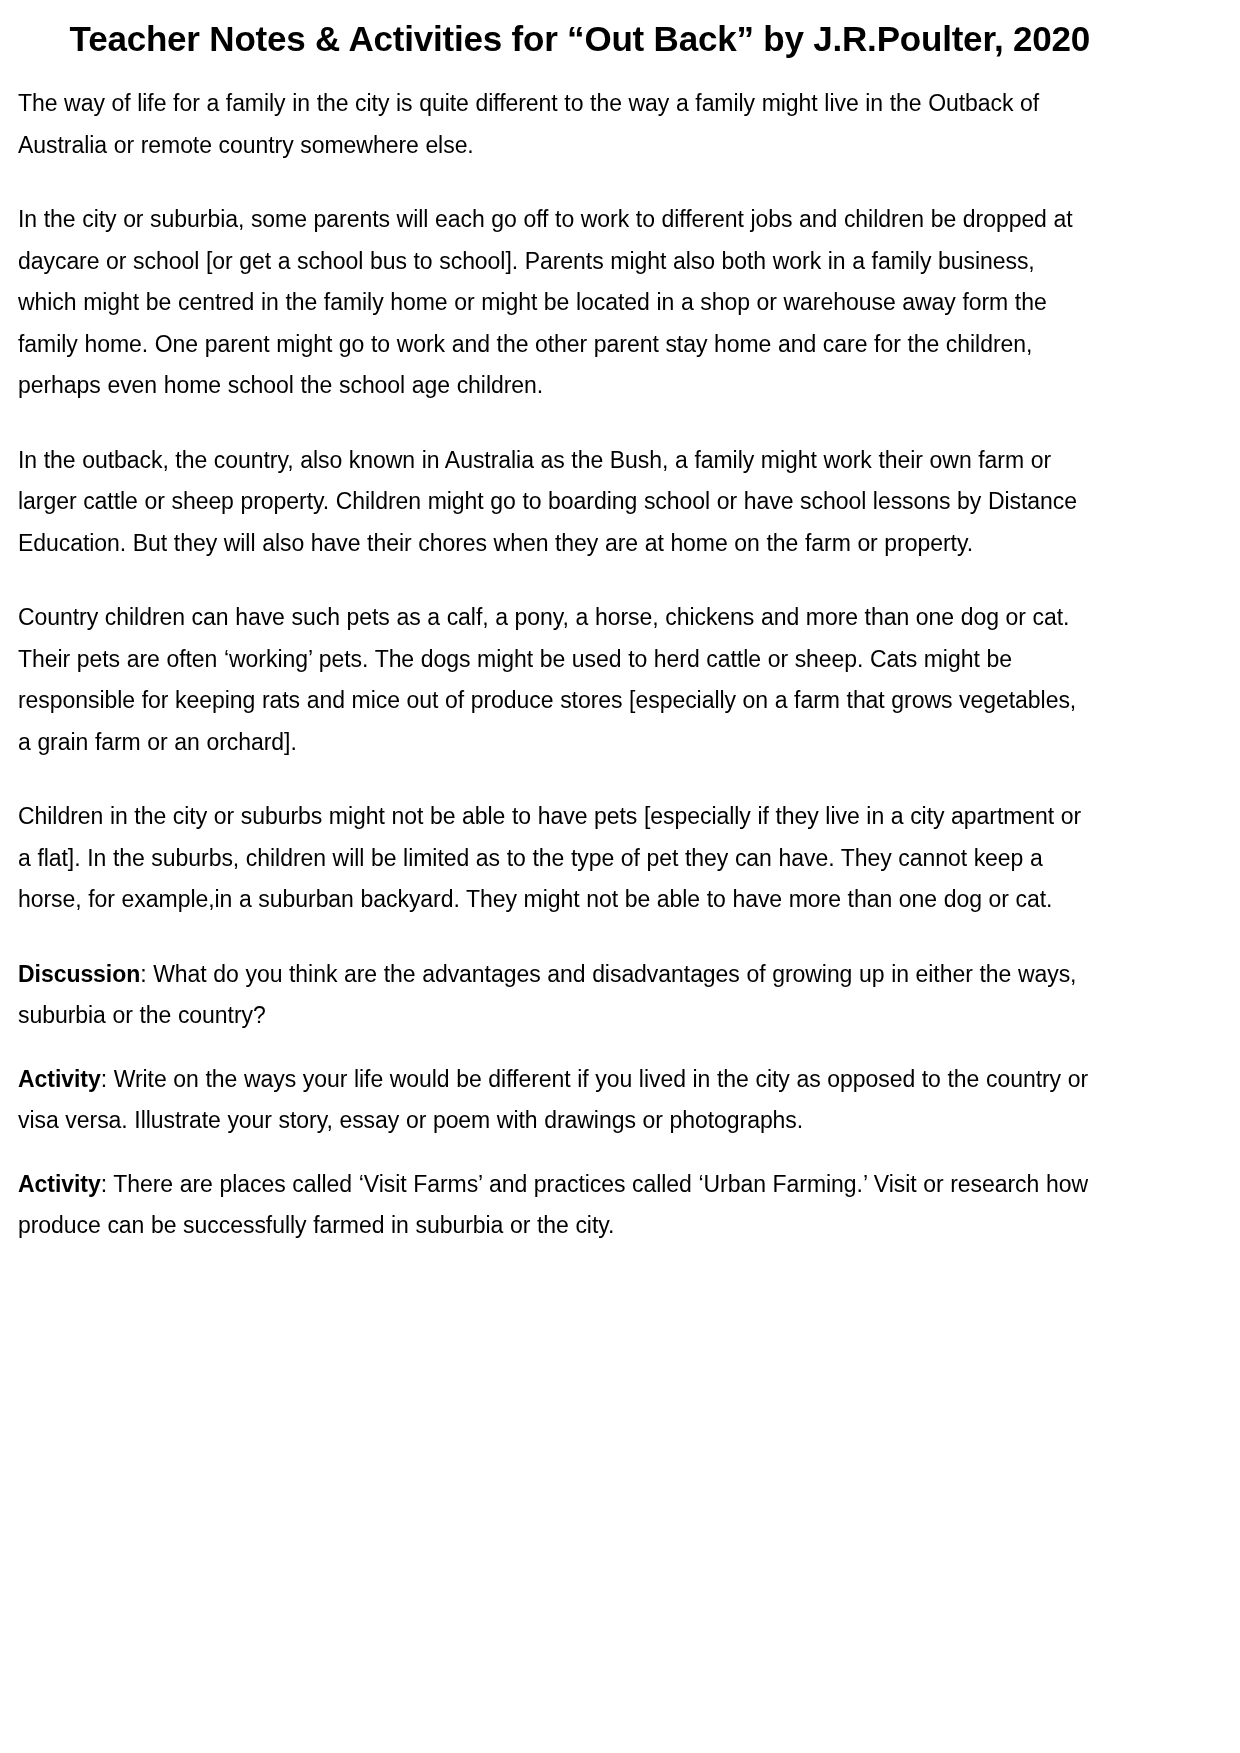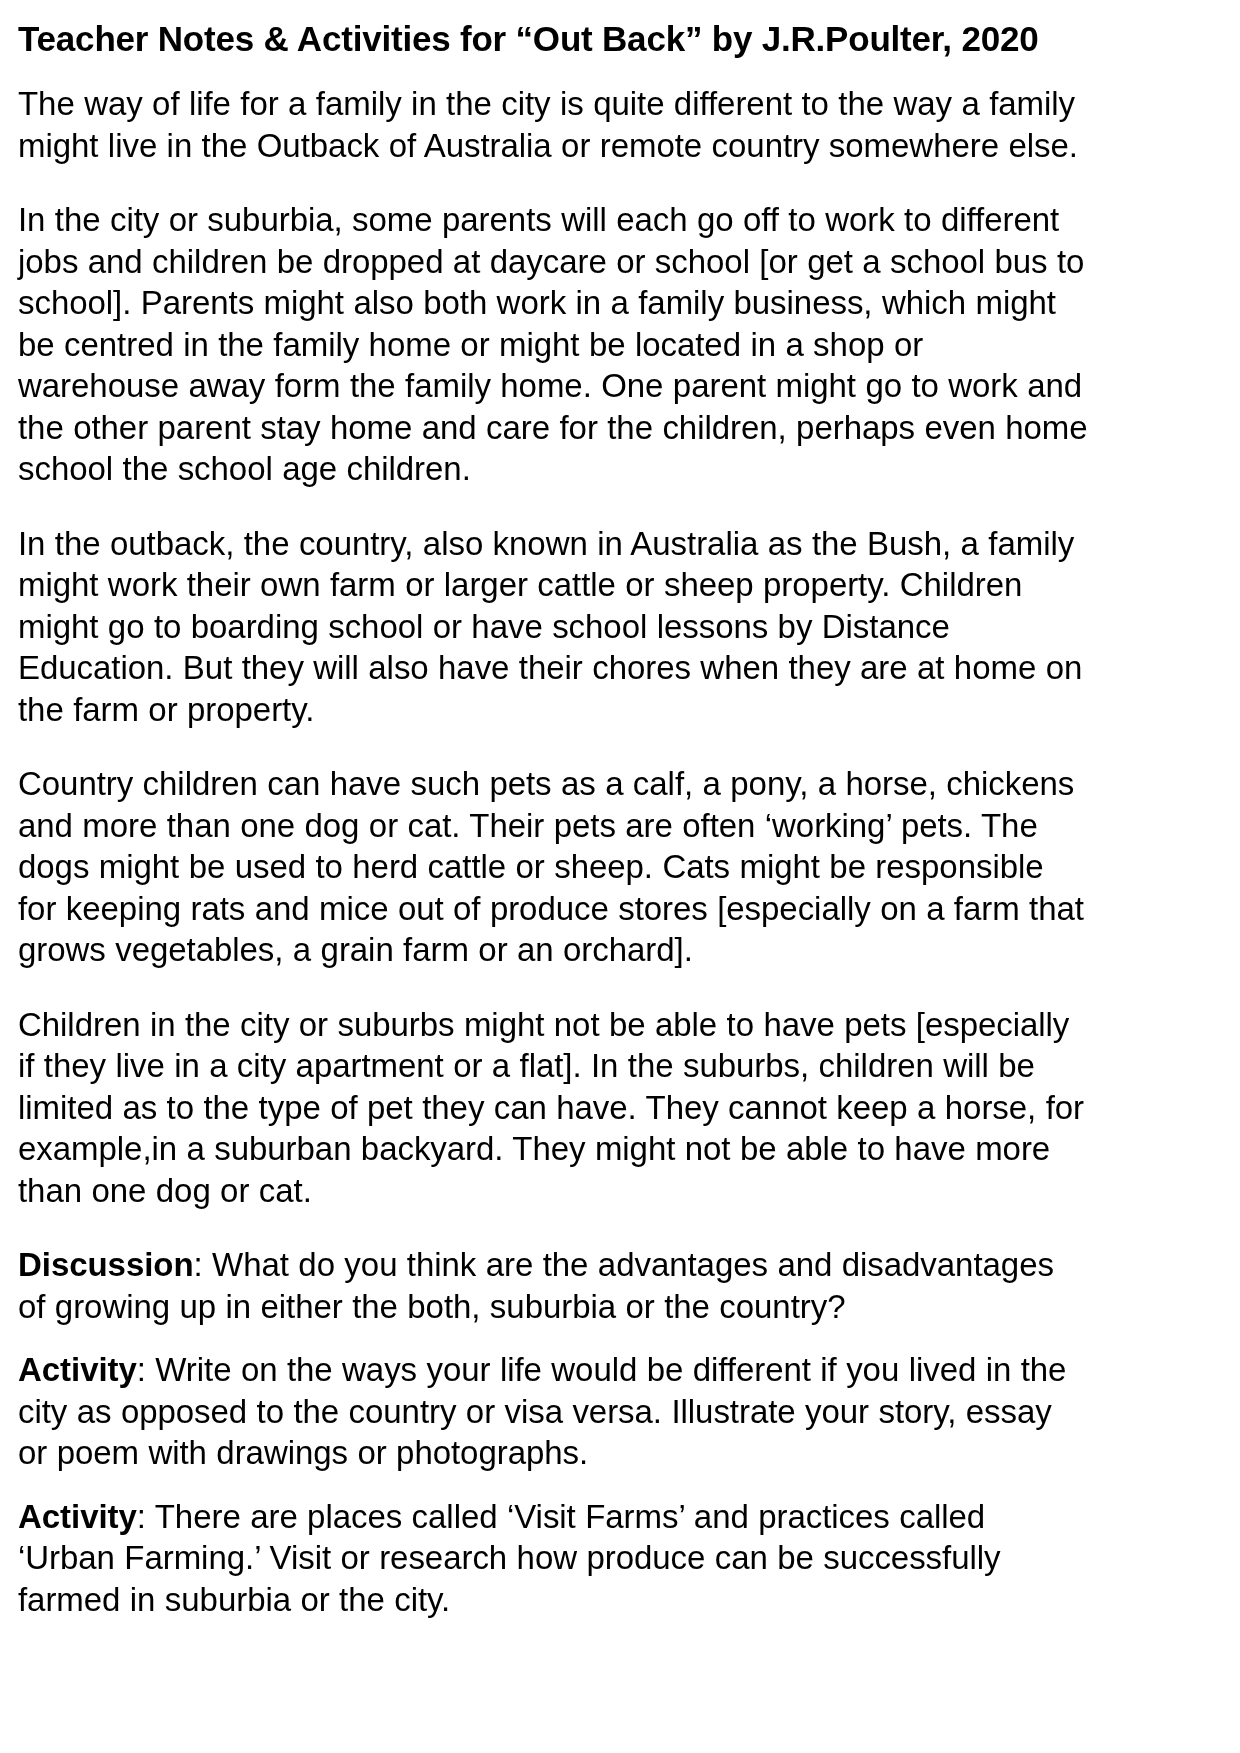--- a/index.html
+++ b/index.html
@@ -24,23 +24,24 @@
     background: #ffffff;
     overflow: hidden;
   }
   .doc-title {
     font-size: 35px;
     font-weight: bold;
     line-height: 1.18;
     letter-spacing: -0.2px;
     margin: 0 0 24px 0;
     white-space: nowrap;
+    text-align: right;
   }
   .para {
-    font-size: 33px;
+    font-size: 23px;
     line-height: 41.5px;
     margin: 0 0 33px 0;
     letter-spacing: -0.05px;
     text-align: left;
     word-spacing: 0.3px;
   }
   .para.tight {
     margin-bottom: 22px;
   }
   .para .lead {
@@ -61,19 +62,19 @@
   <p class="para">The way of life for a family in the city is quite different to the way a family might live in the Outback of Australia or remote country somewhere else.</p>
 
   <p class="para">In the city or suburbia, some parents will each go off to work to different jobs and children be dropped at daycare or school [or get a school bus to school]. Parents might also both work in a family business, which might be centred in the family home or might be located in a shop or warehouse away form the family home. One parent might go to work and the other parent stay home and care for the children, perhaps even home school the school age children.</p>
 
   <p class="para">In the outback, the country, also known in Australia as the Bush, a family might work their own farm or larger cattle or sheep property. Children might go to boarding school or have school lessons by Distance Education. But they will also have their chores when they are at home on the farm or property.</p>
 
   <p class="para">Country children can have such pets as a calf, a pony, a horse, chickens and more than one dog or cat. Their pets are often ‘working’ pets. The dogs might be used to herd cattle or sheep. Cats might be responsible for keeping rats and mice out of produce stores [especially on a farm that grows vegetables, a grain farm or an orchard].</p>
 
   <p class="para">Children in the city or suburbs might not be able to have pets [especially if they live in a city apartment or a flat]. In the suburbs, children will be limited as to the type of pet they can have. They cannot keep a horse, for example,in a suburban backyard. They might not be able to have more than one dog or cat.</p>
 
-  <p class="para tight"><span class="lead">Discussion</span><span>: </span><span>What do you think are the advantages and disadvantages of growing up in either the both, suburbia or the country?</span></p>
+  <p class="para tight"><span class="lead">Discussion</span><span>: </span><span>What do you think are the advantages and disadvantages of growing up in either the ways, suburbia or the country?</span></p>
 
   <p class="para tight"><span class="lead">Activity</span><span>: </span><span>Write on the ways your life would be different if you lived in the city as opposed to the country or visa versa. Illustrate your story, essay or poem with drawings or photographs.</span></p>
 
   <p class="para tight"><span class="lead">Activity</span><span>: </span><span>There are places called ‘Visit Farms’ and practices called ‘Urban Farming.’ Visit or research how produce can be successfully farmed in suburbia or the city.</span></p>
 
 </div>
 
 </body></html>

